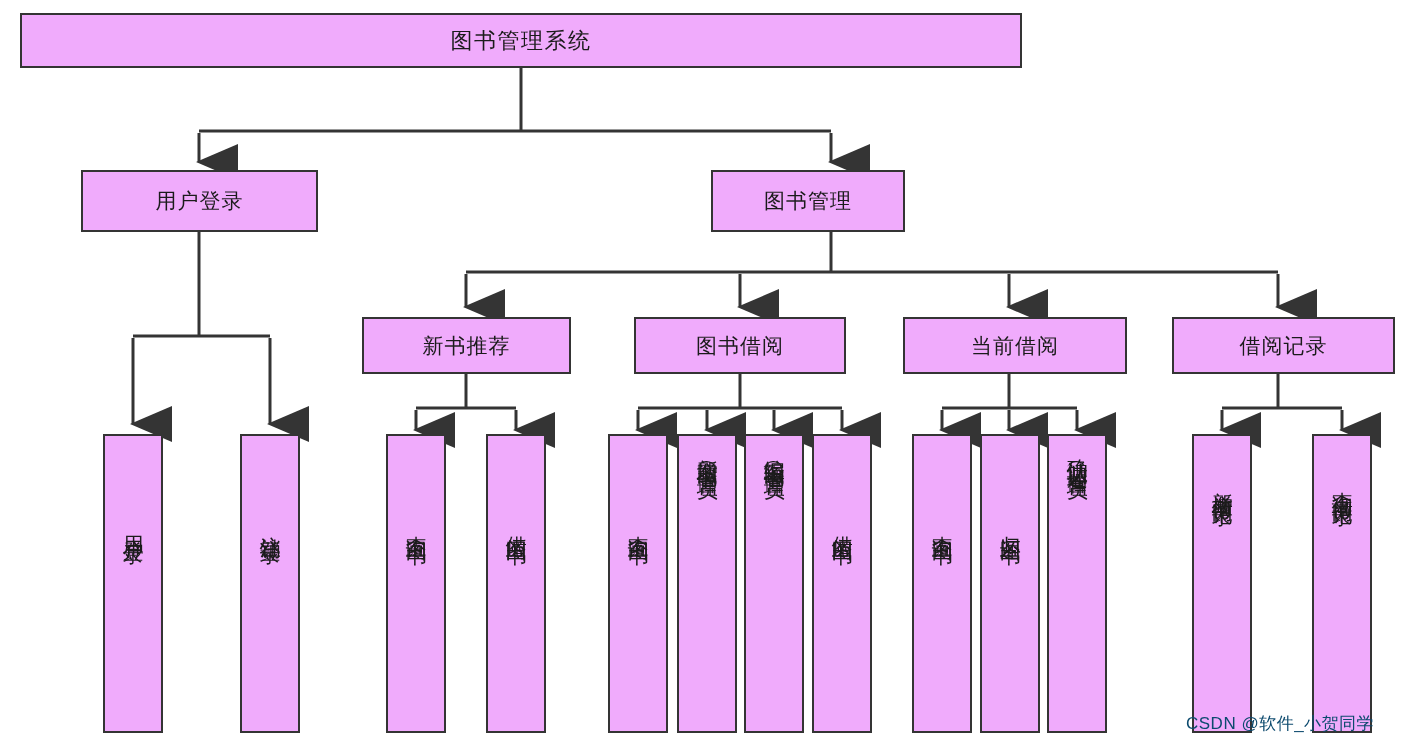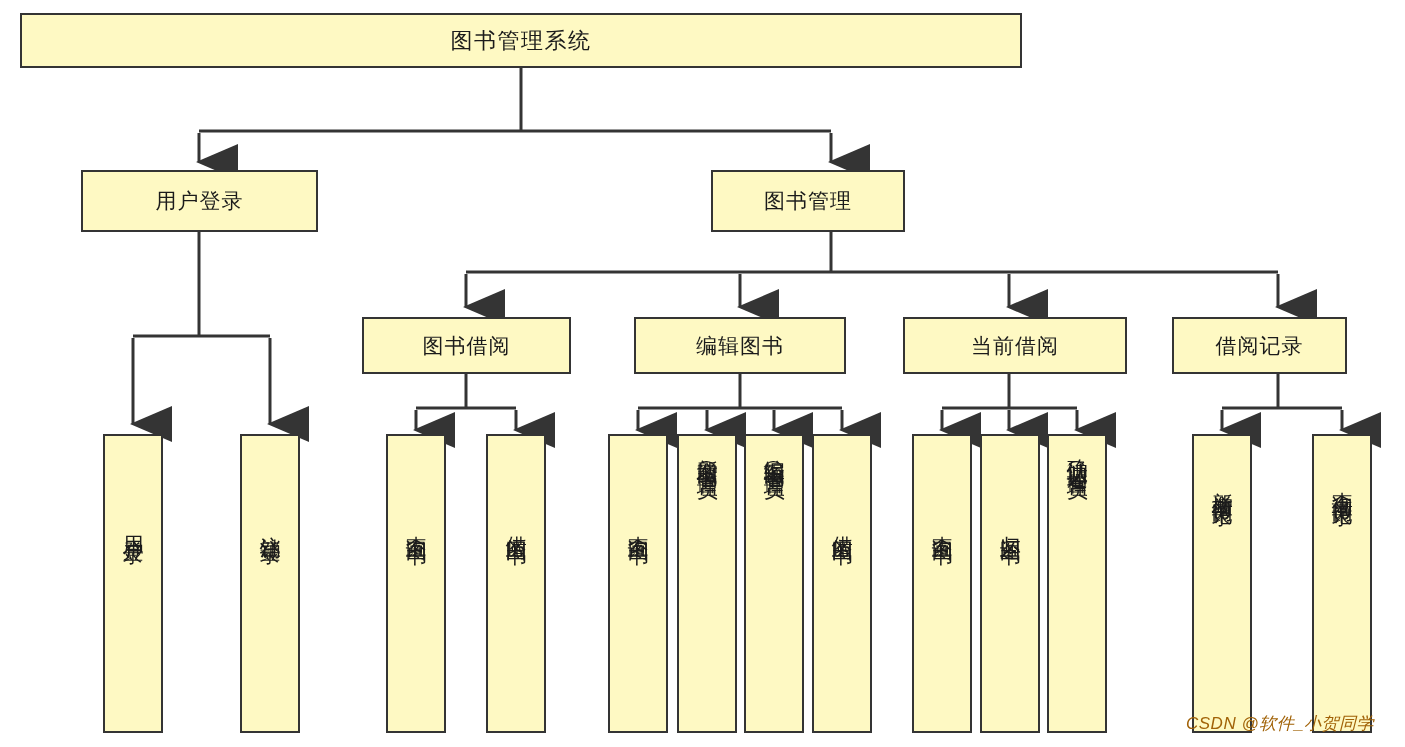--- a/index.html
+++ b/index.html
@@ -22,21 +22,21 @@
     position: absolute;
     left: 0;
     top: 0;
     width: 1405px;
     height: 747px;
     pointer-events: none;
   }
   .node {
     position: absolute;
     box-sizing: border-box;
-    background: #fef9c3;
+    background: #f0abfc;
     border: 2px solid #343434;
     display: flex;
     align-items: center;
     justify-content: center;
     color: #1b1b1b;
     z-index: 2;
   }
   .node-h {
     font-size: 21px;
     letter-spacing: 1px;
@@ -61,26 +61,25 @@
     display: block;
   }
   .label {
     display: block;
   }
   .watermark {
     position: absolute;
     left: 1186px;
     top: 712px;
     font-size: 17px;
-    color: #a16207;
+    color: #0c4a6e;
     white-space: nowrap;
     letter-spacing: 0.5px;
     z-index: 3;
     font-family: "Liberation Sans", "DejaVu Sans", sans-serif;
-    font-style: italic;
   }
 </style>
 </head>
 <body>
 
 <div id="canvas">
 
   <svg id="wires" viewBox="0 0 1405 747" xmlns="http://www.w3.org/2000/svg">
     <defs>
       <marker id="arrow" viewBox="0 0 12 14" refX="6" refY="13" markerWidth="12" markerHeight="14" orient="auto-start-reverse">
@@ -137,29 +136,29 @@
   </div>
 
   <div class="node node-h" style="left:81px; top:170px; width:237px; height:62px;">
     <span class="label">用户登录</span>
   </div>
   <div class="node node-h" style="left:711px; top:170px; width:194px; height:62px;">
     <span class="label">图书管理</span>
   </div>
 
   <div class="node node-h" style="left:362px; top:317px; width:209px; height:57px;">
+    <span class="label">新书推荐</span>
+  </div>
+  <div class="node node-h" style="left:634px; top:317px; width:212px; height:57px;">
     <span class="label">图书借阅</span>
-  </div>
-  <div class="node node-h" style="left:634px; top:317px; width:212px; height:57px;">
-    <span class="label">编辑图书</span>
   </div>
   <div class="node node-h" style="left:903px; top:317px; width:224px; height:57px;">
     <span class="label">当前借阅</span>
   </div>
-  <div class="node node-h" style="left:1172px; top:317px; width:175px; height:57px;">
+  <div class="node node-h" style="left:1172px; top:317px; width:223px; height:57px;">
     <span class="label">借阅记录</span>
   </div>
 
   <div class="node node-v" style="left:103px; top:434px; width:60px; height:299px; padding-top:83px;">
     <span class="label">用户登录</span>
   </div>
   <div class="node node-v" style="left:240px; top:434px; width:60px; height:299px; padding-top:83px;">
     <span class="label">注销登录</span>
   </div>
 

